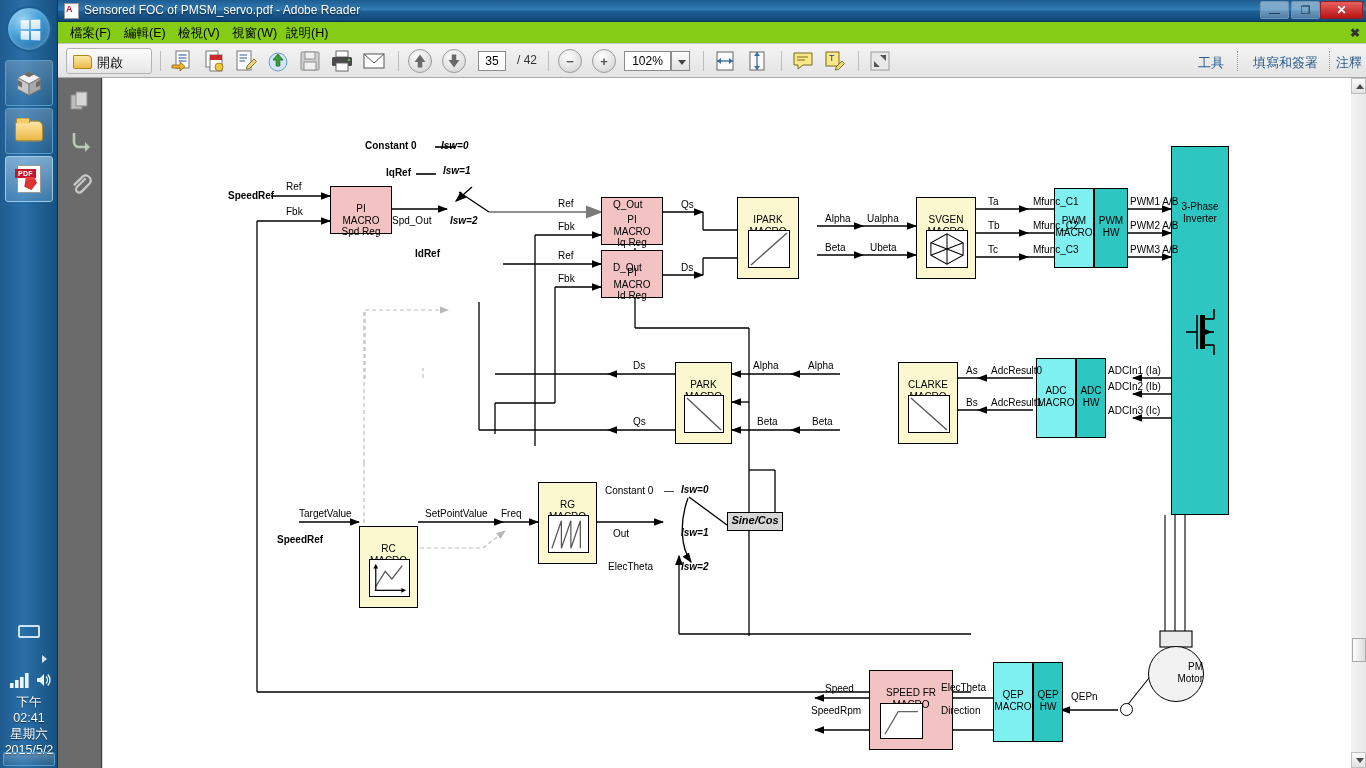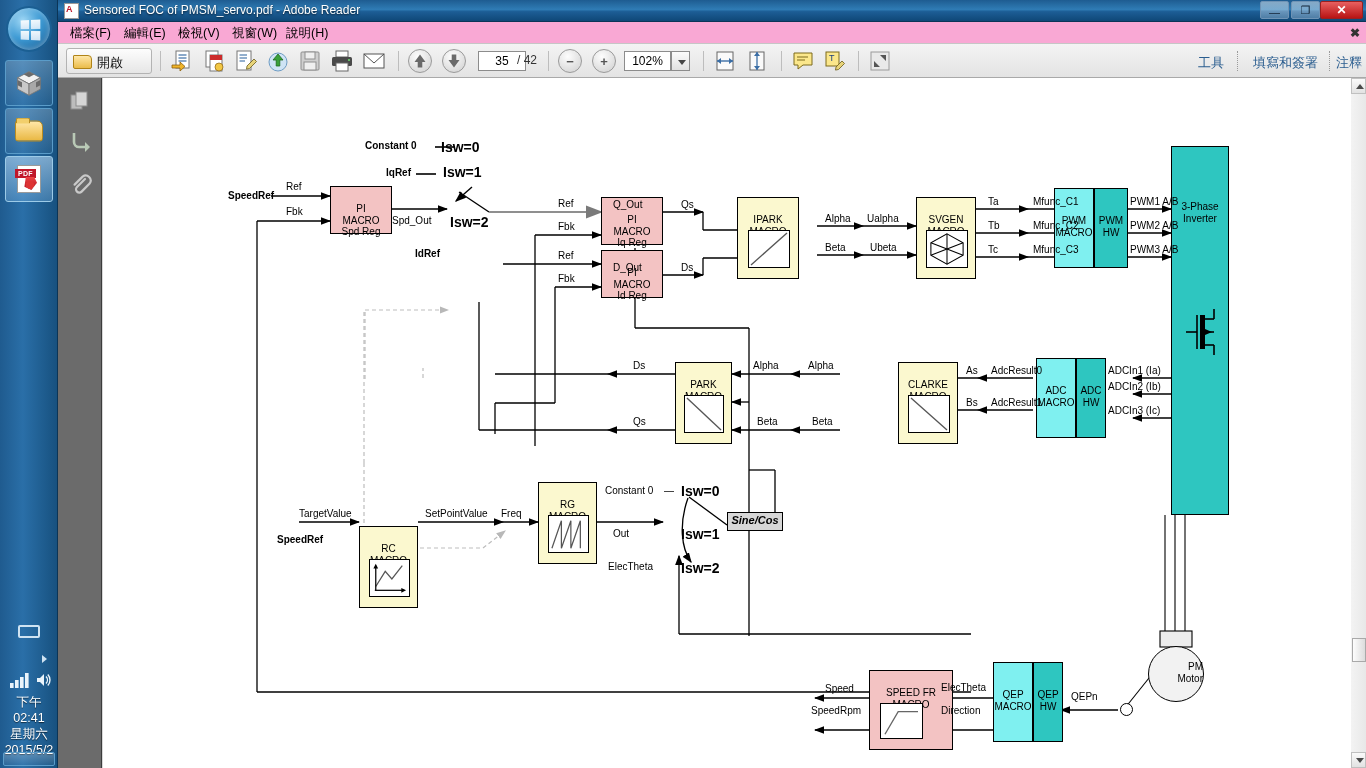--- a/index.html
+++ b/index.html
@@ -111,21 +111,21 @@
     background: linear-gradient(to bottom, #e86060, #b81414);
     border-color:#9a2020; }
   .win-glyph { position:absolute; left:50%; top:50%; transform:translate(-50%,-50%);
     font-size:11px; color:#123; font-family:"Liberation Sans",sans-serif; }
   #btn-close .win-glyph { color:#fff; font-weight:bold; font-size:12px; }
   #btn-min .win-glyph { top:64%; }
 
   
   #menubar {
     position:absolute; left:0; top:22px; width:1308px; height:22px;
-    background:#f9a8d4; border-bottom:1px solid #c6c6c6;text-decoration:underline;
+    background:#84cc16; border-bottom:1px solid #c6c6c6;text-decoration:underline;
   }
   .menu-item { position:absolute; top:3px; font-size:12.5px; color:#000; cursor:default;
     padding:0 4px; }
   #menubar-close { position:absolute; right:6px; top:4px; font-size:12px; font-weight:bold;
     color:#333; cursor:pointer; }
 
   
   #toolbar {
     position:absolute; left:0; top:44px; width:1308px; height:34px;
     background: linear-gradient(to bottom, #f4f4f4, #e3e3e3);
@@ -134,21 +134,21 @@
   .tool { position:absolute; top:4px; height:26px; cursor:pointer; }
   .tool-sep { position:absolute; top:7px; width:1px; height:20px; background:#bdbdbd; }
   #btn-open { left:8px; width:86px; border:1px solid #b3b3b3; border-radius:3px;
     background: linear-gradient(to bottom,#fdfdfd,#e6e6e6); }
   #btn-open-label { position:absolute; left:30px; top:5px; font-size:13px; color:#111; }
   .open-folder { position:absolute; left:6px; top:6px; width:19px; height:14px;
     background: linear-gradient(to bottom,#ffe7a8,#eabc4a); border:1px solid #b08418;
     border-radius:1px 4px 2px 2px; }
 
   .ticon { position:absolute; top:5px; width:24px; height:24px; }
-  .pgbox { position:absolute; top:7px; width:48px; height:20px; background:#fff;
+  .pgbox { position:absolute; top:7px; width:28px; height:20px; background:#fff;
     border:1px solid #8c8c8c; text-align:center; font-size:12px; line-height:18px; color:#000; }
   #pgtotal { position:absolute; top:9px; font-size:12px; color:#333; }
   #zoombox { position:absolute; top:7px; width:47px; height:20px; background:#fff;
     border:1px solid #8c8c8c; text-align:center; font-size:12px; line-height:18px; color:#000; }
   #zoomdrop { position:absolute; top:7px; width:19px; height:20px;
     border:1px solid #8c8c8c; background:linear-gradient(to bottom,#fbfbfb,#e0e0e0); }
   #zoomdrop::after { content:""; position:absolute; left:6px; top:8px; width:0;height:0;
     border-left:4px solid transparent; border-right:4px solid transparent; border-top:5px solid #444; }
   .round-btn { position:absolute; top:5px; width:24px; height:24px; border-radius:50%;
     background: radial-gradient(circle at 40% 30%, #fdfdfd, #cfcfcf);
@@ -187,21 +187,21 @@
     background:#4a4a4a; }
 
   
   #diagram { position:absolute; left:0; top:0; width:1248px; height:690px; }
   #diagram svg { position:absolute; left:0; top:0; }
   .dlabel {
     position:absolute; font-family:"Liberation Sans", sans-serif;
     font-size:10px; color:#000; white-space:nowrap; line-height:1.12;
   }
   .dlabel.b { font-weight:bold; }
-  .dlabel.it { font-weight:bold; font-size:14px; }
+  .dlabel.it { font-style:italic; font-weight:bold; font-size:10px; }
   .blk {
     position:absolute; border:1.3px solid #000; text-align:center;
     font-size:10px; line-height:11.5px; color:#000; padding-top:16px;
   }
   .blk-pink { background:#f3c3c3; }
   .blk-yellow { background:#fbf8cf; }
   .blk-cyan  { background:#7ff0f0; }
   .blk-teal  { background:#2ec6c0; }
   .blk-green { background:#c9f2cf; font-size:10.5px; line-height:14px; }
   .blk-gray  { background:#d7d7d7; font-style:italic; font-weight:bold; font-size:11px; }

